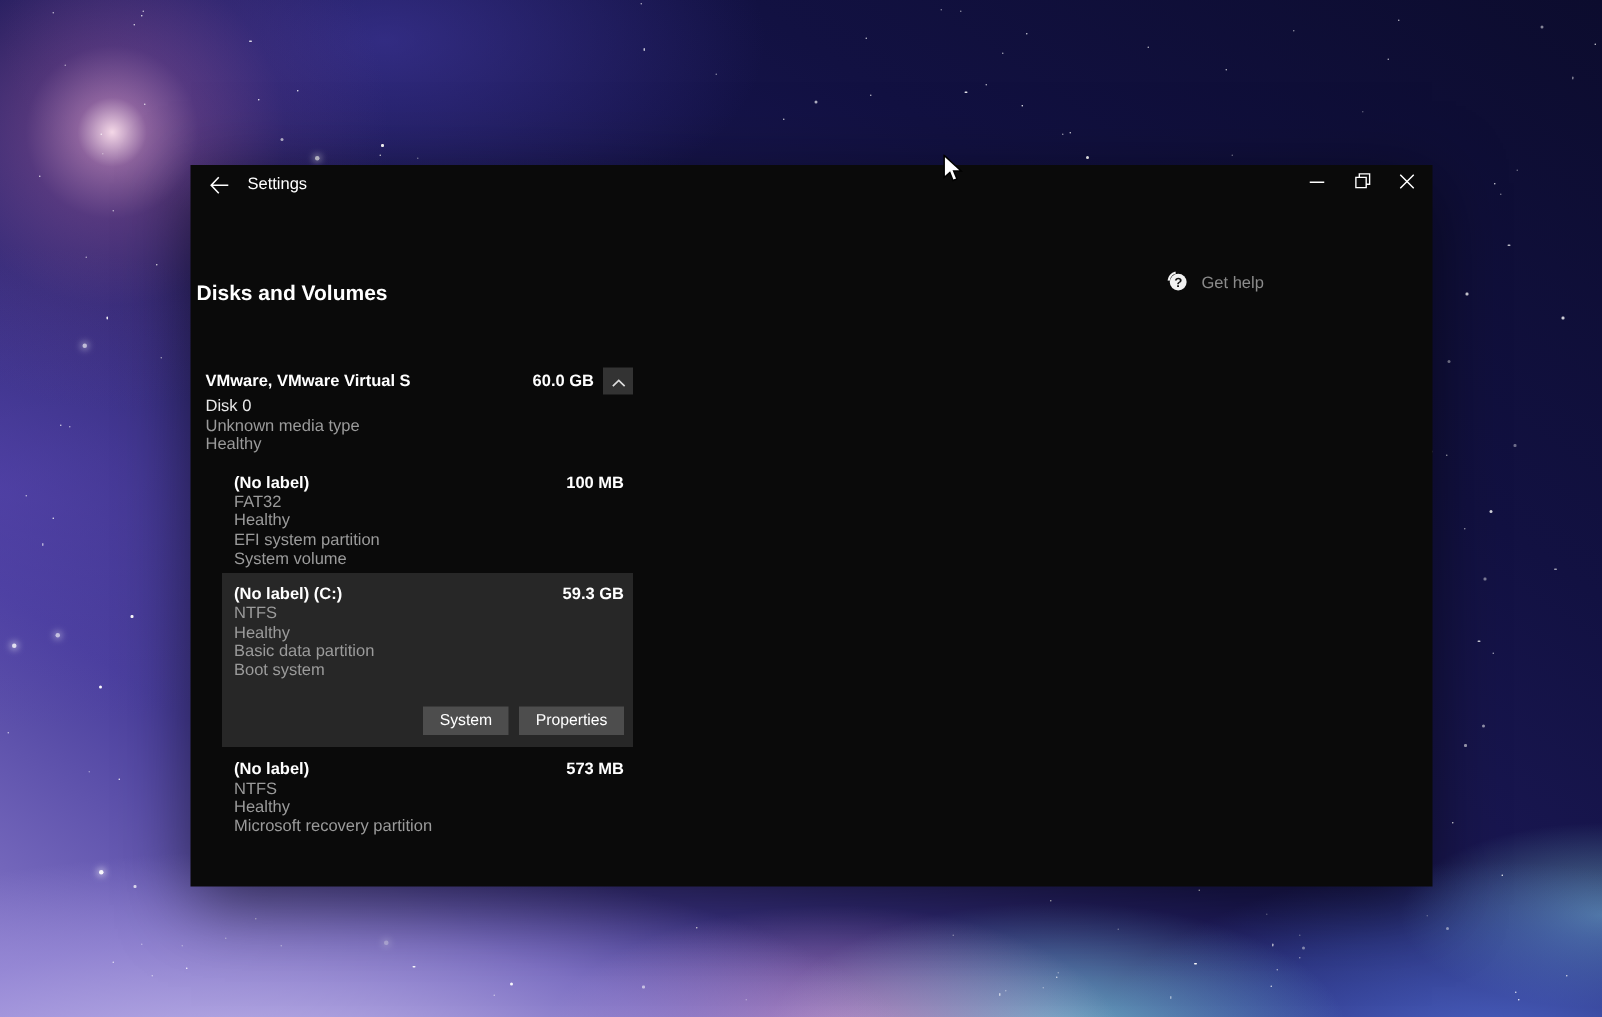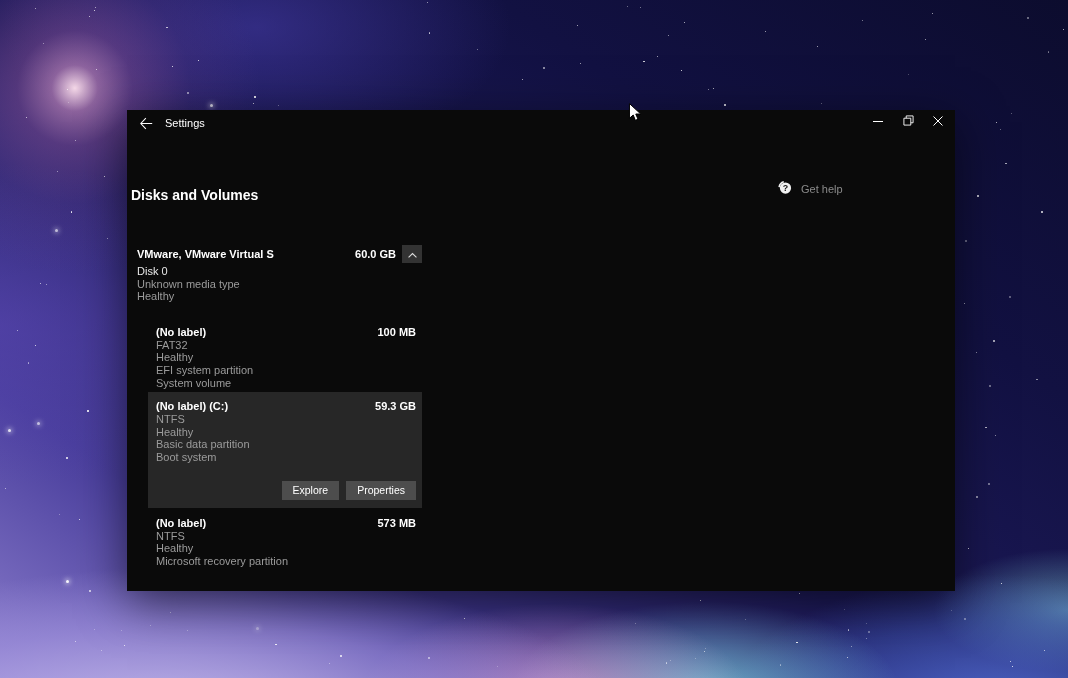--- a/index.html
+++ b/index.html
@@ -42,21 +42,21 @@
   .disk-section{position:absolute;left:10px;top:111px;width:285px;}
   .disk-header{display:flex;align-items:center;height:18px;margin-top:24px;}
   .disk-name{flex:1;font-size:11px;font-weight:700;color:#fff;}
   .disk-size{font-size:11px;font-weight:700;color:#fff;margin-right:6px;}
   .chev-btn{width:20px;height:18px;background:#333333;border:none;padding:0;
     display:flex;align-items:center;justify-content:center;}
   .disk-meta{margin-top:2px;font-size:11px;line-height:12.6px;}
   .t-primary{color:#e8e8e8;}
   .t-secondary{color:#9b9b9b;}
 
-  .partitions{margin-left:11px;margin-top:17px;width:274px;box-sizing:border-box;}
+  .partitions{margin-left:11px;margin-top:7px;width:274px;box-sizing:border-box;}
   .partition{padding:6px 6px 3px 8px;box-sizing:border-box;}
   .partition.selected{background:#272727;padding:8px 6px 8px 8px;}
   .partition.last{margin-top:3px;padding-top:6px;}
   .part-header{display:flex;justify-content:space-between;font-size:11px;font-weight:700;color:#fff;line-height:13px;}
   .part-details div{font-size:11px;line-height:12.6px;color:#9b9b9b;}
   .part-actions{display:flex;justify-content:flex-end;gap:7px;margin-top:17px;}
   .action-btn{height:19px;background:#4d4d4d;color:#fff;border:none;font-family:inherit;
     font-size:10.5px;padding:0 11px;display:flex;align-items:center;justify-content:center;}
 
   .cursor{position:absolute;left:628px;top:103px;}
@@ -424,21 +424,21 @@
             <span>(No label) (C:)</span>
             <span>59.3 GB</span>
           </div>
           <div class="part-details">
             <div>NTFS</div>
             <div>Healthy</div>
             <div>Basic data partition</div>
             <div>Boot system</div>
           </div>
           <div class="part-actions">
-            <button class="action-btn">Explore</button>
+            <button class="action-btn">System</button>
             <button class="action-btn">Properties</button>
           </div>
         </div>
 
         <div class="partition last">
           <div class="part-header">
             <span>(No label)</span>
             <span>573 MB</span>
           </div>
           <div class="part-details">

